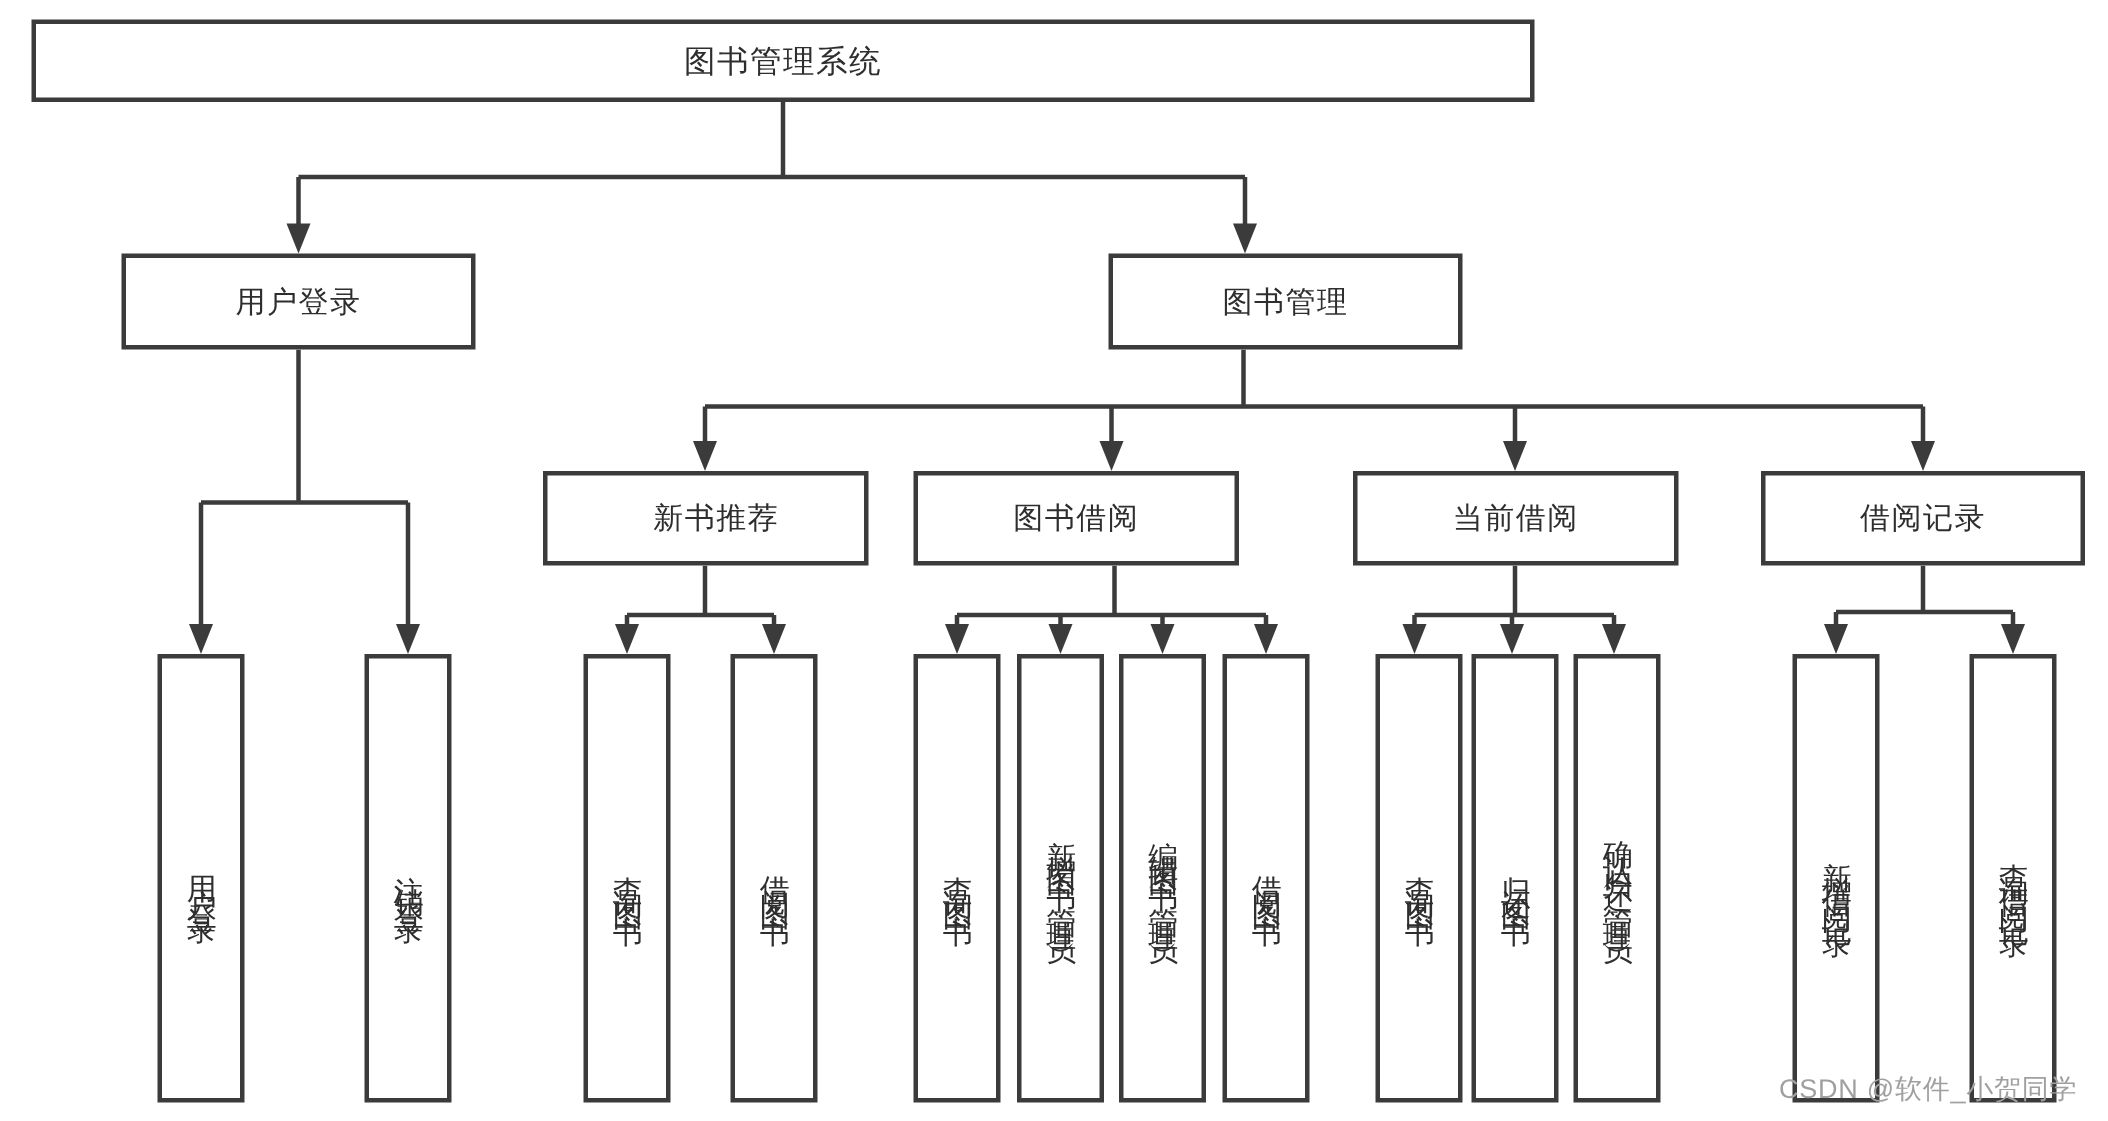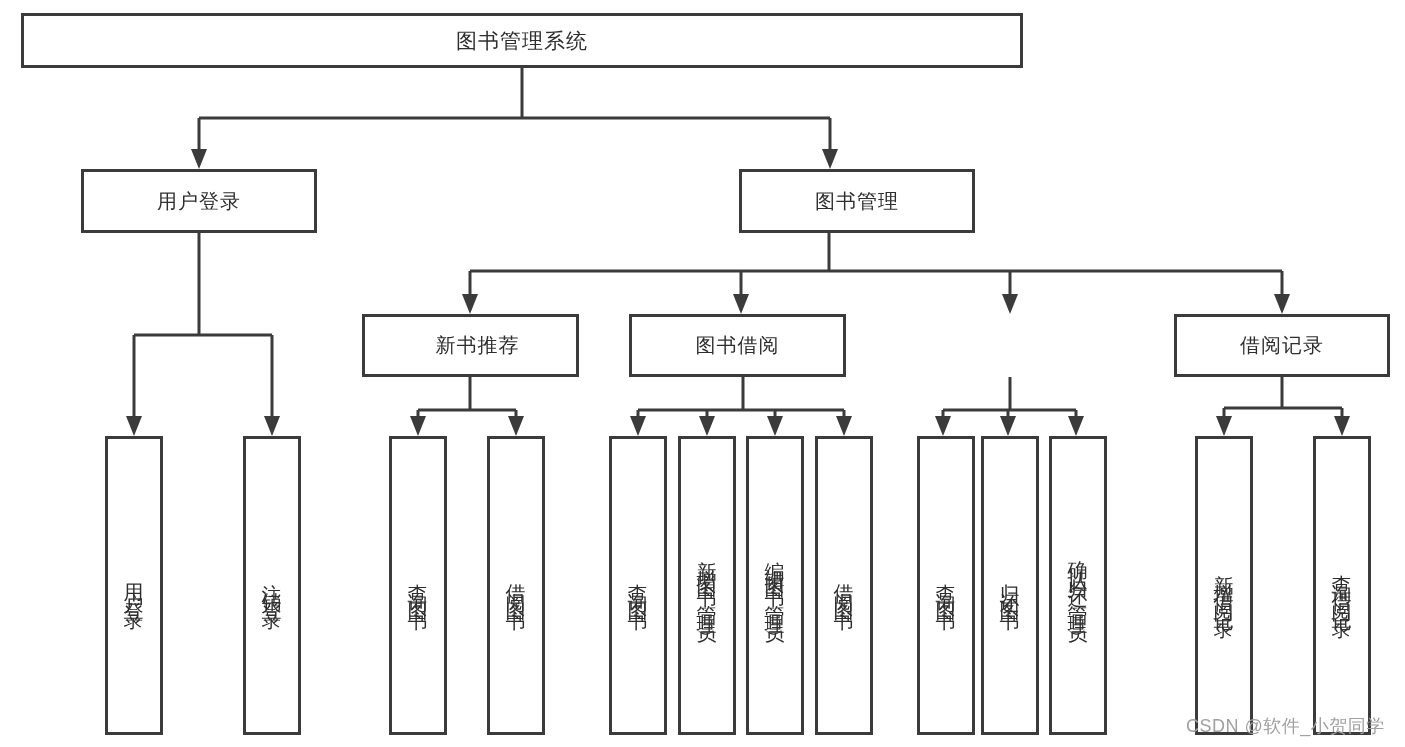--- a/index.html
+++ b/index.html
@@ -134,21 +134,22 @@
       <polygon points="1334,416 1350,416 1342,436"></polygon>
     </g>
   </svg>
 
   <div class="box h-box root-box" style="left:21px; top:13px; width:1002px; height:55px;">图书管理系统</div>
 
   <div class="box h-box" style="left:81px; top:169px; width:236px; height:64px;">用户登录</div>
   <div class="box h-box" style="left:711px; top:169px; width:236px; height:64px;margin-left:28px;">图书管理</div>
 
   <div class="box h-box" style="left:362px; top:314px; width:217px; height:63px;padding-left:14px;">新书推荐</div>
-  <div class="box h-box" style="left:629px; top:314px; width:217px; height:63px;">图书借阅</div>
+  <div class="box h-box" style="left:609px; top:314px; width:217px; height:63px;">图书借阅</div>
+  <div class="box h-box" style="left:902px; top:314px; width:217px; height:63px;">当前借阅</div>
   <div class="box h-box" style="left:1174px; top:314px; width:216px; height:63px;font-family:Liberation Mono, monospace;">借阅记录</div>
 
   <div class="box v-box" style="left:105px; top:436px; width:58px; height:299px;">用户登录</div>
   <div class="box v-box" style="left:243px; top:436px; width:58px; height:299px;">注销登录</div>
 
   <div class="box v-box" style="left:389px; top:436px; width:58px; height:299px;">查询图书</div>
   <div class="box v-box" style="left:487px; top:436px; width:58px; height:299px;">借阅图书</div>
 
   <div class="box v-box" style="left:609px; top:436px; width:58px; height:299px;">查询图书</div>
   <div class="box v-box" style="left:678px; top:436px; width:58px; height:299px;">新增图书（管理员）</div>

